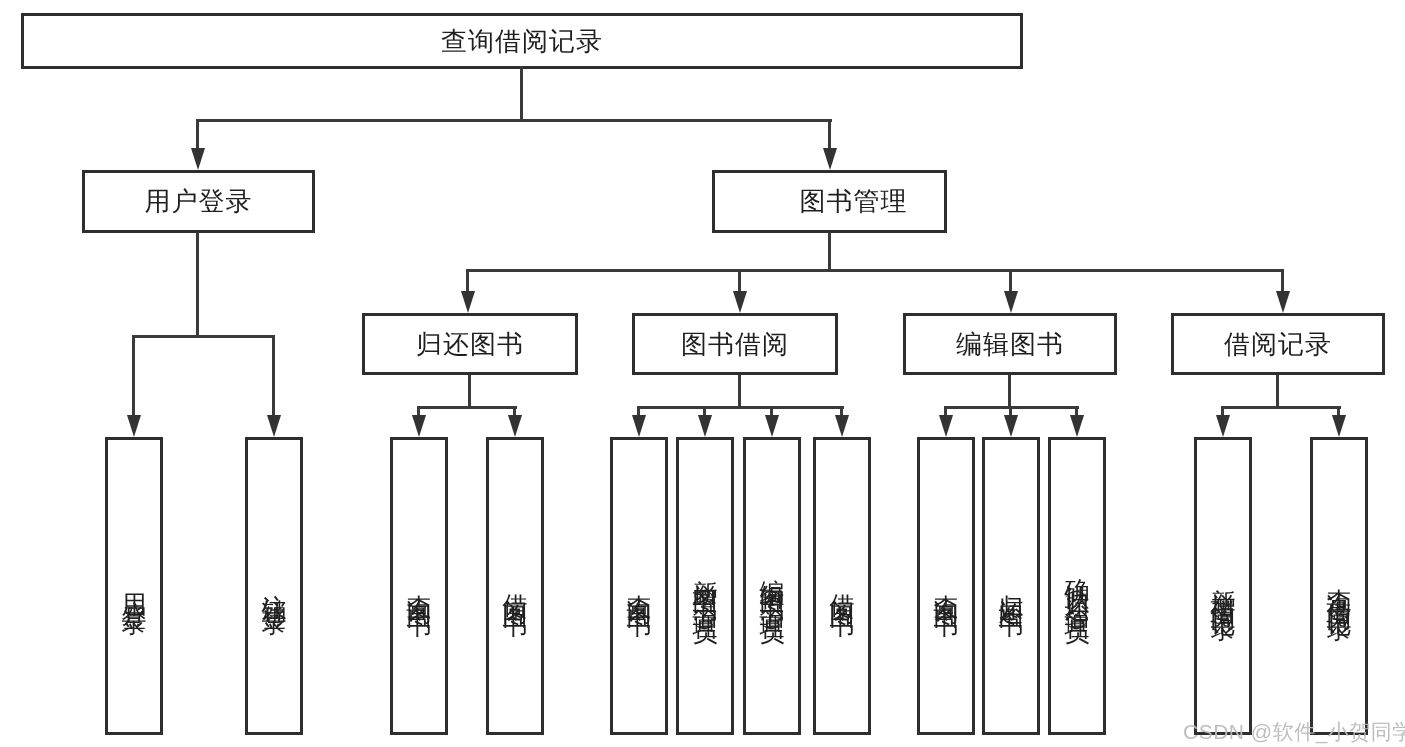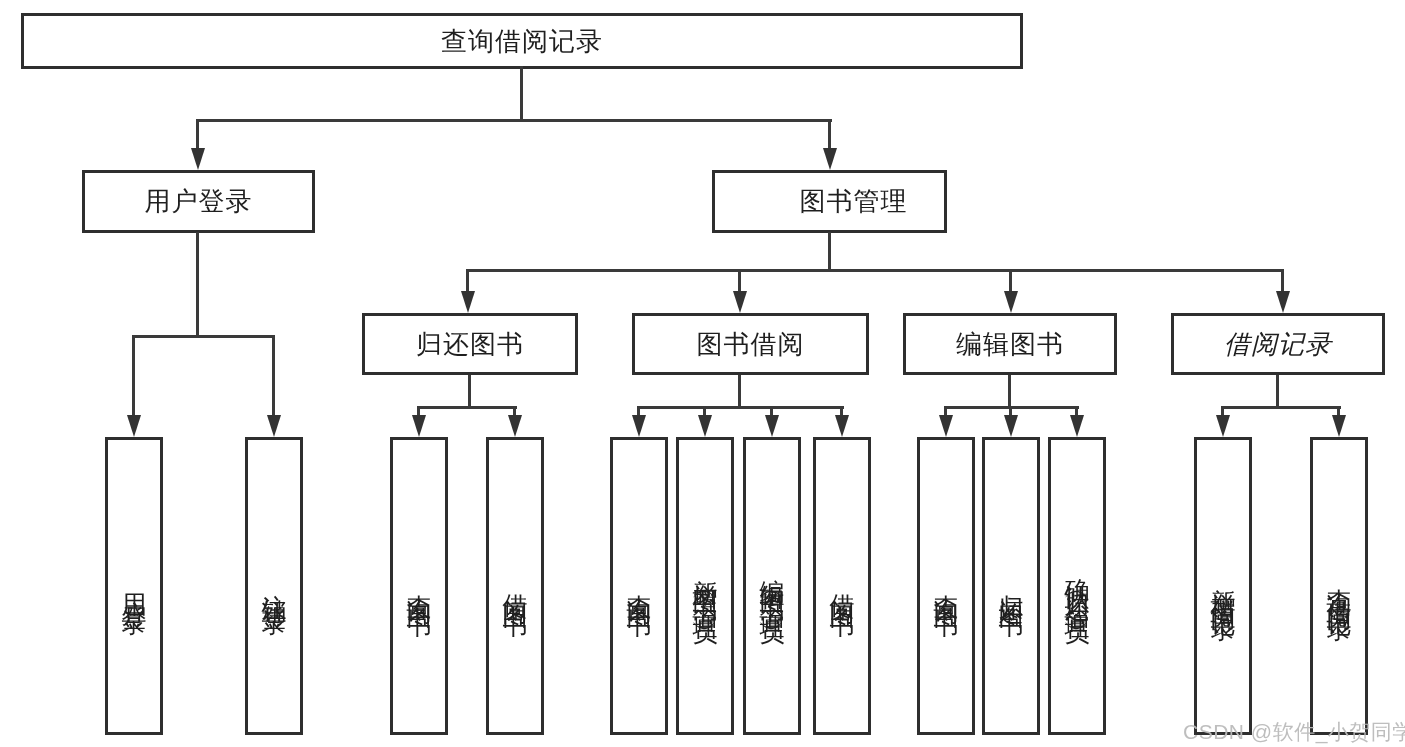--- a/index.html
+++ b/index.html
@@ -92,27 +92,27 @@
   <div class="line" style="left:738px; top:269px; width:3px; height:25px;"></div>
   <div class="arrow" style="left:733px; top:291px;"></div>
   <div class="line" style="left:1009px; top:269px; width:3px; height:25px;"></div>
   <div class="arrow" style="left:1004px; top:291px;"></div>
   <div class="line" style="left:1281px; top:269px; width:3px; height:25px;"></div>
   <div class="arrow" style="left:1276px; top:291px;"></div>
 
   <div class="box" style="left:362px; top:313px; width:216px; height:62px;">
     <span>归还图书</span>
   </div>
-  <div class="box" style="left:632px; top:313px; width:237px; height:62px;">
+  <div class="box" style="left:632px; top:313px; width:206px; height:62px;">
     <span>图书借阅</span>
   </div>
   <div class="box" style="left:903px; top:313px; width:214px; height:62px;">
     <span>编辑图书</span>
   </div>
-  <div class="box" style="left:1171px; top:313px; width:214px; height:62px;font-style:italic;">
+  <div class="box" style="left:1171px; top:313px; width:214px; height:62px;">
     <span>借阅记录</span>
   </div>
 
   <div class="line" style="left:468px; top:375px; width:3px; height:34px;"></div>
   <div class="line" style="left:417px; top:406px; width:100px; height:3px;"></div>
   <div class="line" style="left:417px; top:406px; width:3px; height:13px;"></div>
   <div class="arrow" style="left:412px; top:415px;"></div>
   <div class="line" style="left:513px; top:406px; width:3px; height:13px;"></div>
   <div class="arrow" style="left:508px; top:415px;"></div>
 

